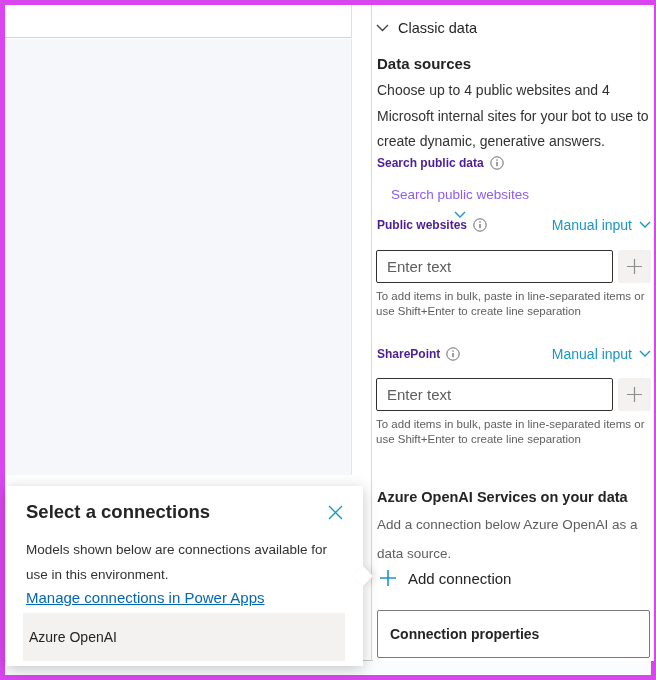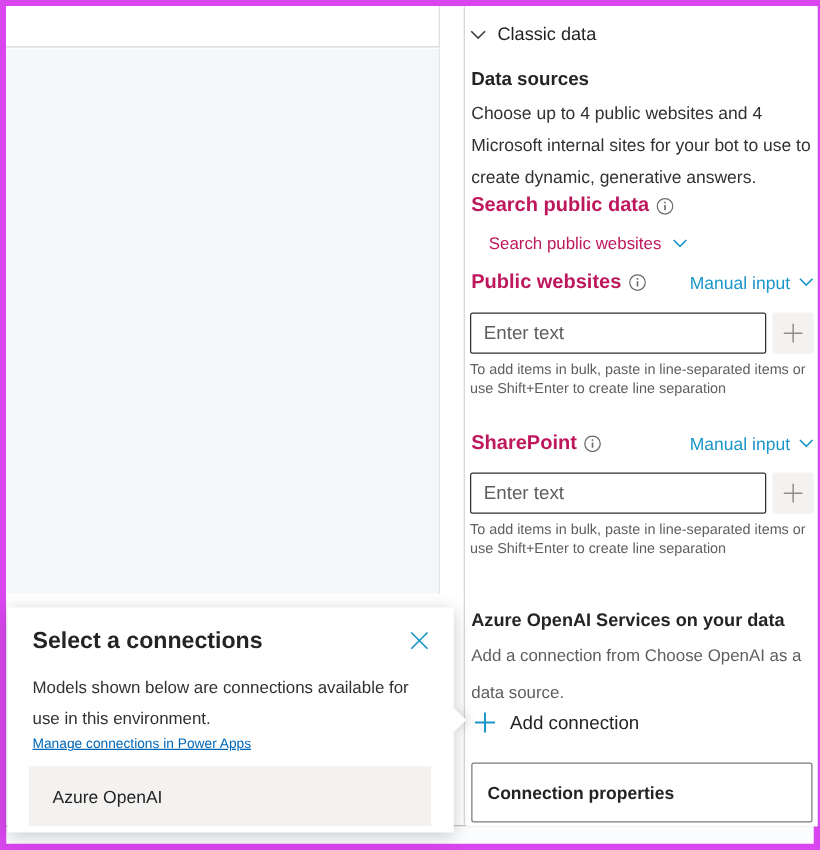--- a/index.html
+++ b/index.html
@@ -48,21 +48,21 @@
   }
   .panel .abs { position:absolute; }
   .sec-header { left:3px; top:15px; display:flex; align-items:center; gap:9px; }
   .sec-header .label { font-size:14.5px; color:#1f1f1f; }
   .h-datasources { left:4px; top:50px; font-size:15px; font-weight:bold; color:#242424; }
   .p-desc {
     left:4px; top:73px; width:273px;
     font-size:14px; line-height:25.5px; color:#323130;
   }
   .lbl-row { display:flex; align-items:center; gap:6px; }
-  .lbl { font-size:16px; font-weight:bold; color:#be185d; }
+  .lbl { font-size:12px; font-weight:bold; color:#4c1d95; }
   .row-spd { left:4px; top:151px; }
   .link-spw {
     left:18px; top:182px; display:flex; align-items:center; gap:9px;
     font-size:13.5px; cursor:pointer;
   }
   .row-between {
     left:4px; width:274px; display:flex; align-items:center;
     justify-content:space-between;
   }
   .row-pw { top:212px; }
@@ -127,26 +127,26 @@
     position:absolute; right:20px; top:18px;
     width:16px; height:16px; cursor:pointer;
     display:flex; align-items:center; justify-content:center;
   }
   .dlg-desc {
     position:absolute; left:20px; top:51px; width:315px;
     font-size:13.5px; line-height:25px; color:#323130;
   }
   .dlg-link {
     position:absolute; left:20px; top:103px;
-    font-size:11px; color:#0067b8; text-decoration:underline; cursor:pointer;
+    font-size:15px; color:#0067b8; text-decoration:underline; cursor:pointer;
   }
   .dlg-item {
     position:absolute; left:17px; top:127px;
     width:322px; height:48px; background:#f3f2f1;
-    display:flex; align-items:center; padding-left:19px;
+    display:flex; align-items:center; padding-left:6px;
     font-size:14px; color:#242424; cursor:pointer;
   }
   svg { display:block; }
 </style>
 </head>
 <body>
 
 <div class="screenshot">
 
   <div class="window">
@@ -174,21 +174,21 @@
         <span class="lbl">Search public data</span>
         <span>
           <svg width="14" height="14" viewBox="0 0 14 14">
               <circle cx="7" cy="7" r="6.2" fill="none" stroke="#6b6b6b" stroke-width="1"></circle>
               <rect x="6.35" y="6" width="1.3" height="4.2" fill="#6b6b6b"></rect>
               <rect x="6.35" y="3.4" width="1.3" height="1.3" fill="#6b6b6b"></rect>
             </svg>
         </span>
       </div>
 
-      <div class="abs link-spw" style="color:#be185d;">
+      <div class="abs link-spw" style="color:#8b5cf6;flex-direction:column;">
         <span>Search public websites</span>
         <span>
           <svg width="12" height="8" viewBox="0 0 12 8">
               <path d="M1 1l5 5 5-5" fill="none" stroke="#1a96c9" stroke-width="1.4"></path>
             </svg>
         </span>
       </div>
 
       <div class="abs row-between row-pw">
         <span class="lbl-row">
@@ -252,21 +252,21 @@
             <svg width="17" height="17" viewBox="0 0 17 17">
                 <path d="M8.5 1v15M1 8.5h15" stroke="#8f8d8b" stroke-width="1.2"></path>
               </svg>
           </span>
         </button>
       </div>
 
       <div class="abs helper h2">To add items in bulk, paste in line-separated items or use Shift+Enter to create line separation</div>
 
       <div class="abs h-aoai">Azure OpenAI Services on your data</div>
-      <div class="abs p-aoai">Add a connection from Choose OpenAI as a data source.</div>
+      <div class="abs p-aoai">Add a connection below Azure OpenAI as a data source.</div>
 
       <div class="abs conn-props">
         <span>Connection properties</span>
       </div>
 
       <div class="abs add-conn">
         <span>
           <svg width="18" height="18" viewBox="0 0 18 18">
               <path d="M9 1v16M1 9h16" stroke="#1a96c9" stroke-width="1.6"></path>
             </svg>

